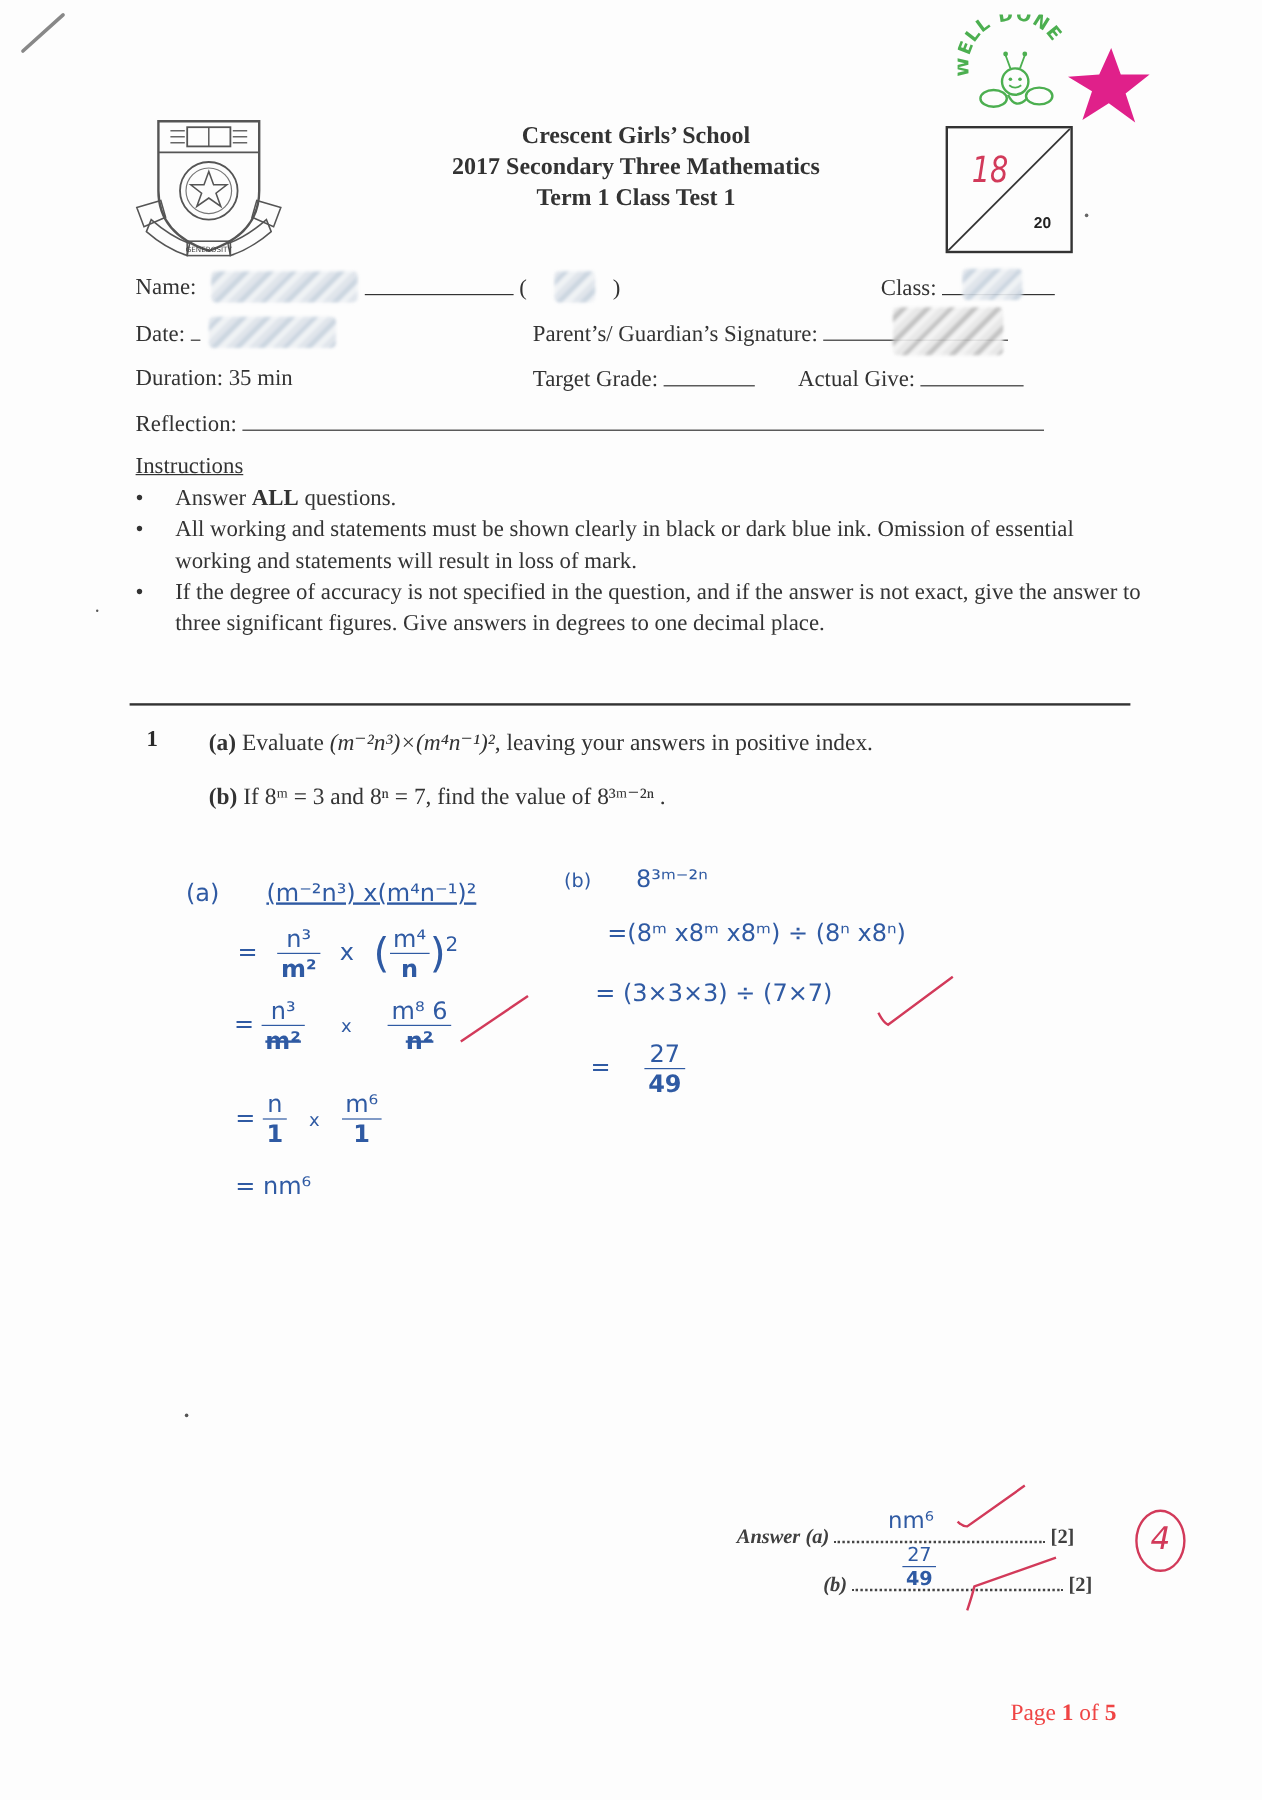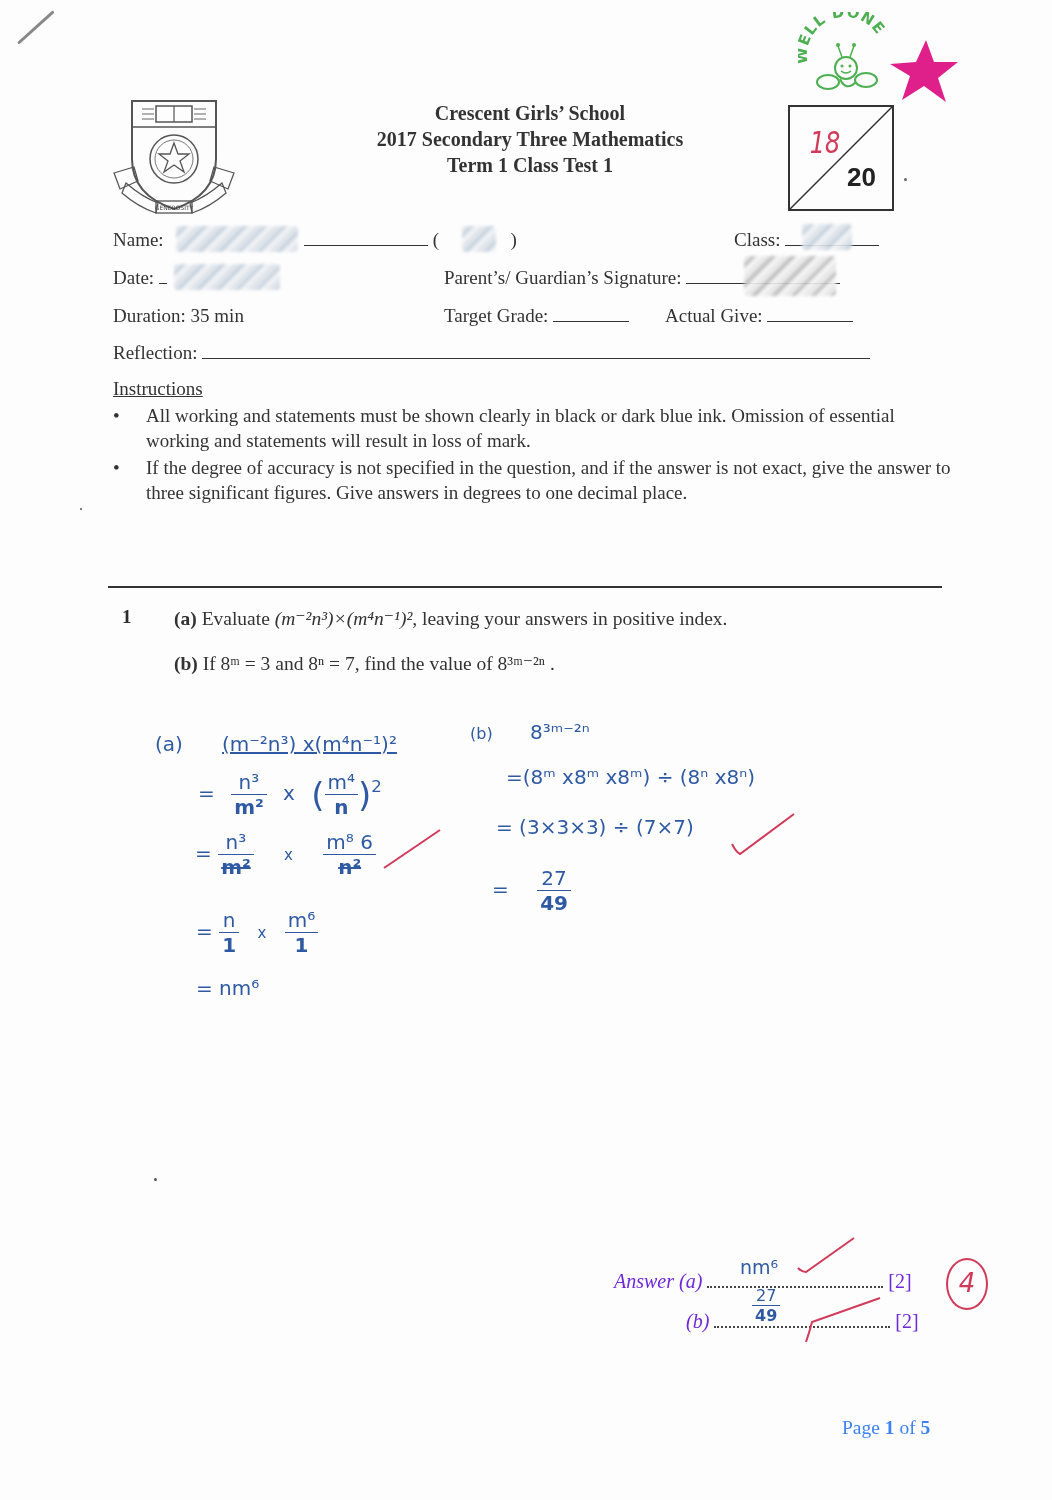--- a/index.html
+++ b/index.html
@@ -15,21 +15,21 @@
     .crest { left: 112px; top: 97px; width: 124px; height: 120px; }
 
     .title-block { left: 330px; top: 100px; width: 400px; text-align: center; font-weight: bold; font-size: 20px; line-height: 26px; color: #333; }
 
     .stamp { left: 798px; top: 12px; width: 92px; height: 86px; }
     .star { left: 888px; top: 38px; width: 72px; height: 68px; }
 
     .score-box { left: 788px; top: 105px; width: 106px; height: 106px; border: 2px solid #333; box-sizing: border-box; }
     .score-box svg { position: absolute; left: 0; top: 0; }
     .score-got { position: absolute; left: 16px; top: 18px; font-family: "DejaVu Sans", sans-serif; font-size: 30px; color: #d23a5a; font-style: italic; transform: scaleX(0.8); }
-    .score-total { position: absolute; right: 16px; bottom: 16px; font-family: "Liberation Sans", sans-serif; font-weight: bold; font-size: 26px; color: #222; }
+    .score-total { position: absolute; right: 16px; bottom: 16px; font-family: "Liberation Sans", sans-serif; font-weight: bold; font-size: 13px; color: #222; }
     .dot { left: 904px; top: 178px; width: 3px; height: 3px; background: #666; border-radius: 50%; }
 
     .field { font-size: 19px; color: #333; white-space: nowrap; }
     .blank { display: inline-block; border-bottom: 1px solid #333; vertical-align: baseline; height: 16px; }
     .blur { position: absolute; height: 26px; border-radius: 4px;
       background: repeating-linear-gradient(135deg, #dde3ea 0 5px, #c7d2de 5px 9px, #eef1f4 9px 14px);
       filter: blur(1.5px); opacity: 0.9; }
     .blur.grey { background: repeating-linear-gradient(135deg, #e6e6e6 0 5px, #bdbdbd 5px 9px, #f2f2f2 9px 14px); }
 
     .instructions { left: 113px; top: 376px; width: 840px; font-size: 19px; line-height: 25.5px; color: #333; }
@@ -47,28 +47,28 @@
 
     .hand { font-family: "DejaVu Sans", sans-serif; color: #2f5aa3; font-size: 20px; white-space: nowrap; }
     .hand.small { font-size: 16px; }
     .frac { display: inline-block; vertical-align: middle; text-align: center; }
     .frac .num { display: block; padding: 0 3px; border-bottom: 1.5px solid #2f5aa3; }
     .frac .den { display: block; padding: 0 3px; font-weight: bold; }
     .strike { text-decoration: line-through; }
 
     .tick { position: absolute; }
 
-    .answer-line { font-size: 20px; color: #6d28d9; white-space: nowrap; }
+    .answer-line { font-size: 17px; color: #404040; white-space: nowrap; font-weight: bold; }
     .answer-line i { font-style: italic; }
     .dots { display: inline-block; border-bottom: 2px dotted #444; height: 14px; vertical-align: baseline; }
 
     .circle-mark { left: 946px; top: 1258px; width: 42px; height: 52px; border: 2px solid #d23a5a; border-radius: 50%; box-sizing: border-box; }
     .circle-mark span { position: absolute; left: 0; right: 0; top: 8px; text-align: center; font-family: "DejaVu Sans", sans-serif; font-size: 26px; color: #d23a5a; font-style: italic; }
 
-    .page-no { left: 842px; top: 1417px; font-size: 19.5px; color: #3b82f6; }
+    .page-no { left: 842px; top: 1417px; font-size: 19.5px; color: #ef4444; }
     .page-no b { font-weight: bold; }
     .speck { width: 3px; height: 3px; background: #555; border-radius: 50%; }
   </style>
 </head>
 <body>
 
 <div class="abs corner-mark"></div>
 
 <div class="abs crest">
   <svg width="124" height="120" viewBox="0 0 124 120">
@@ -172,20 +172,21 @@
 </div>
 
 <div class="abs field" style="left:113px; top:342px;">
   <span>Reflection:</span>
   <span class="blank" style="width:668px;"></span>
 </div>
 
 <div class="abs instructions">
   <span class="heading">Instructions</span>
   <ul>
+    <li><span>Answer </span><b>ALL</b><span> questions.</span></li>
     <li><span>All working and statements must be shown clearly in black or dark blue ink. Omission of essential working and statements will result in loss of mark.</span></li>
     <li><span>If the degree of accuracy is not specified in the question, and if the answer is not exact, give the answer to three significant figures. Give answers in degrees to one decimal place.</span></li>
   </ul>
 </div>
 
 <div class="abs rule"></div>
 
 <div class="abs q-num">1</div>
 <div class="abs q-part" style="left:174px; top:607px;">
   <b>(a)</b>

